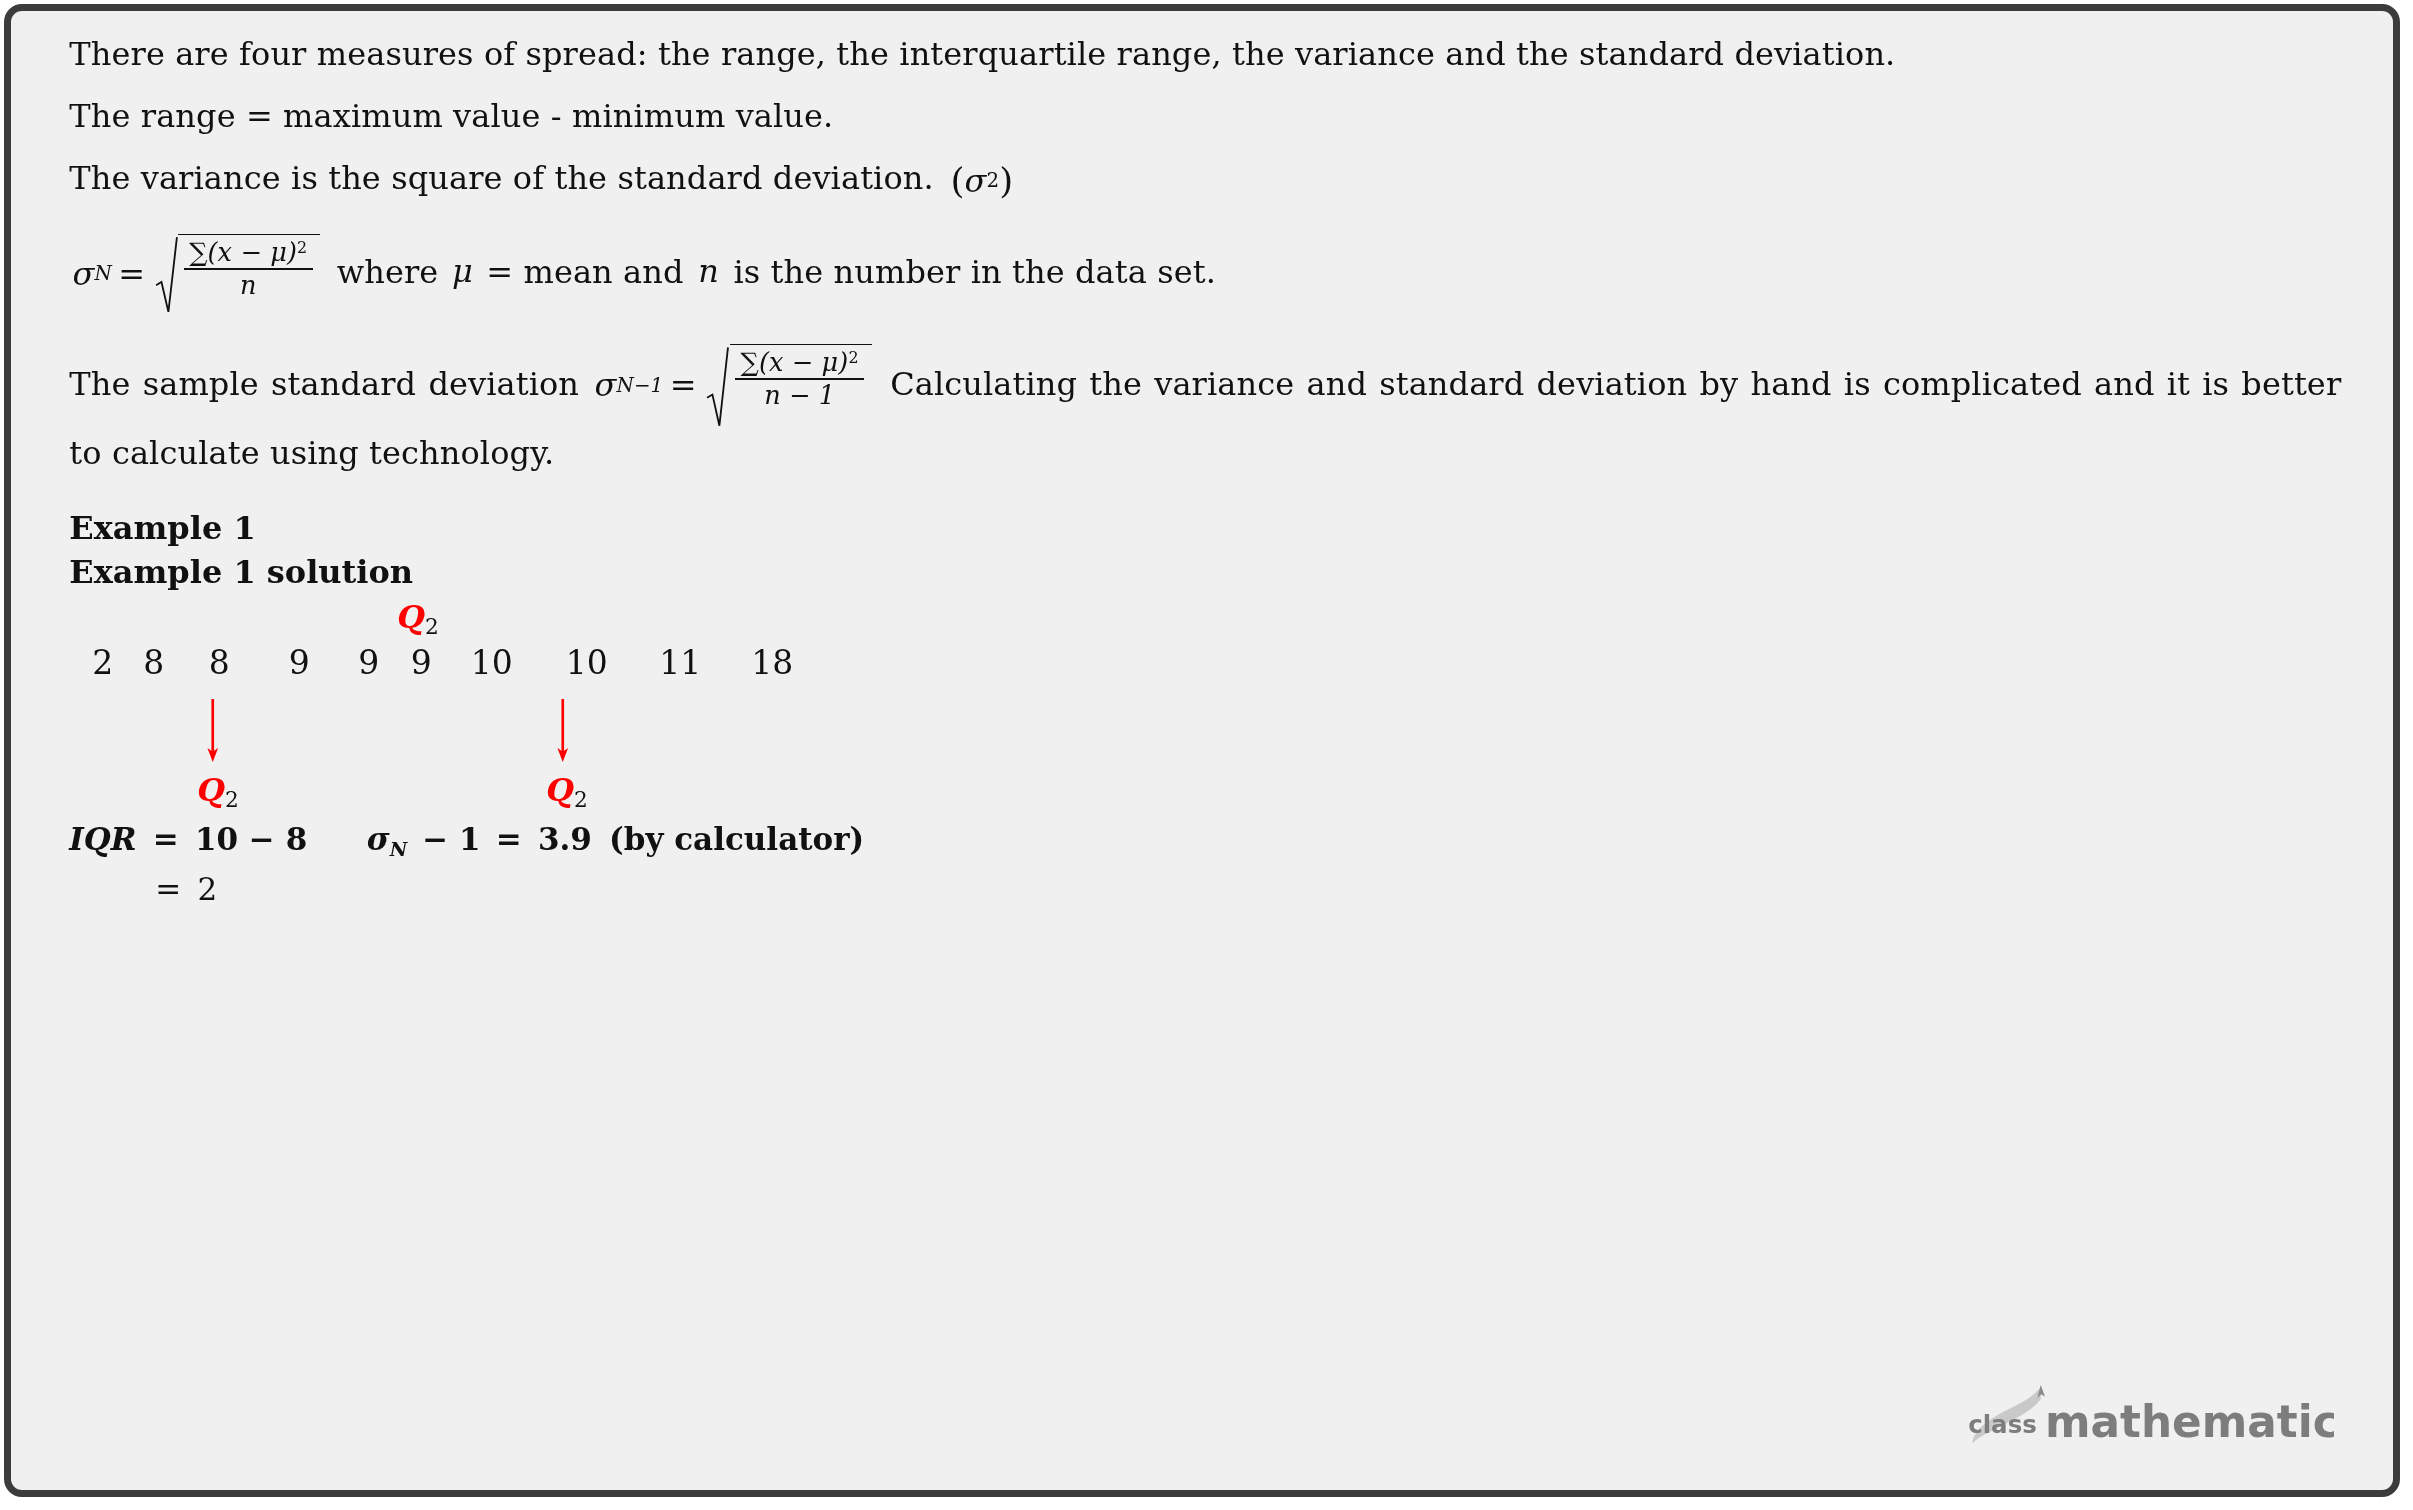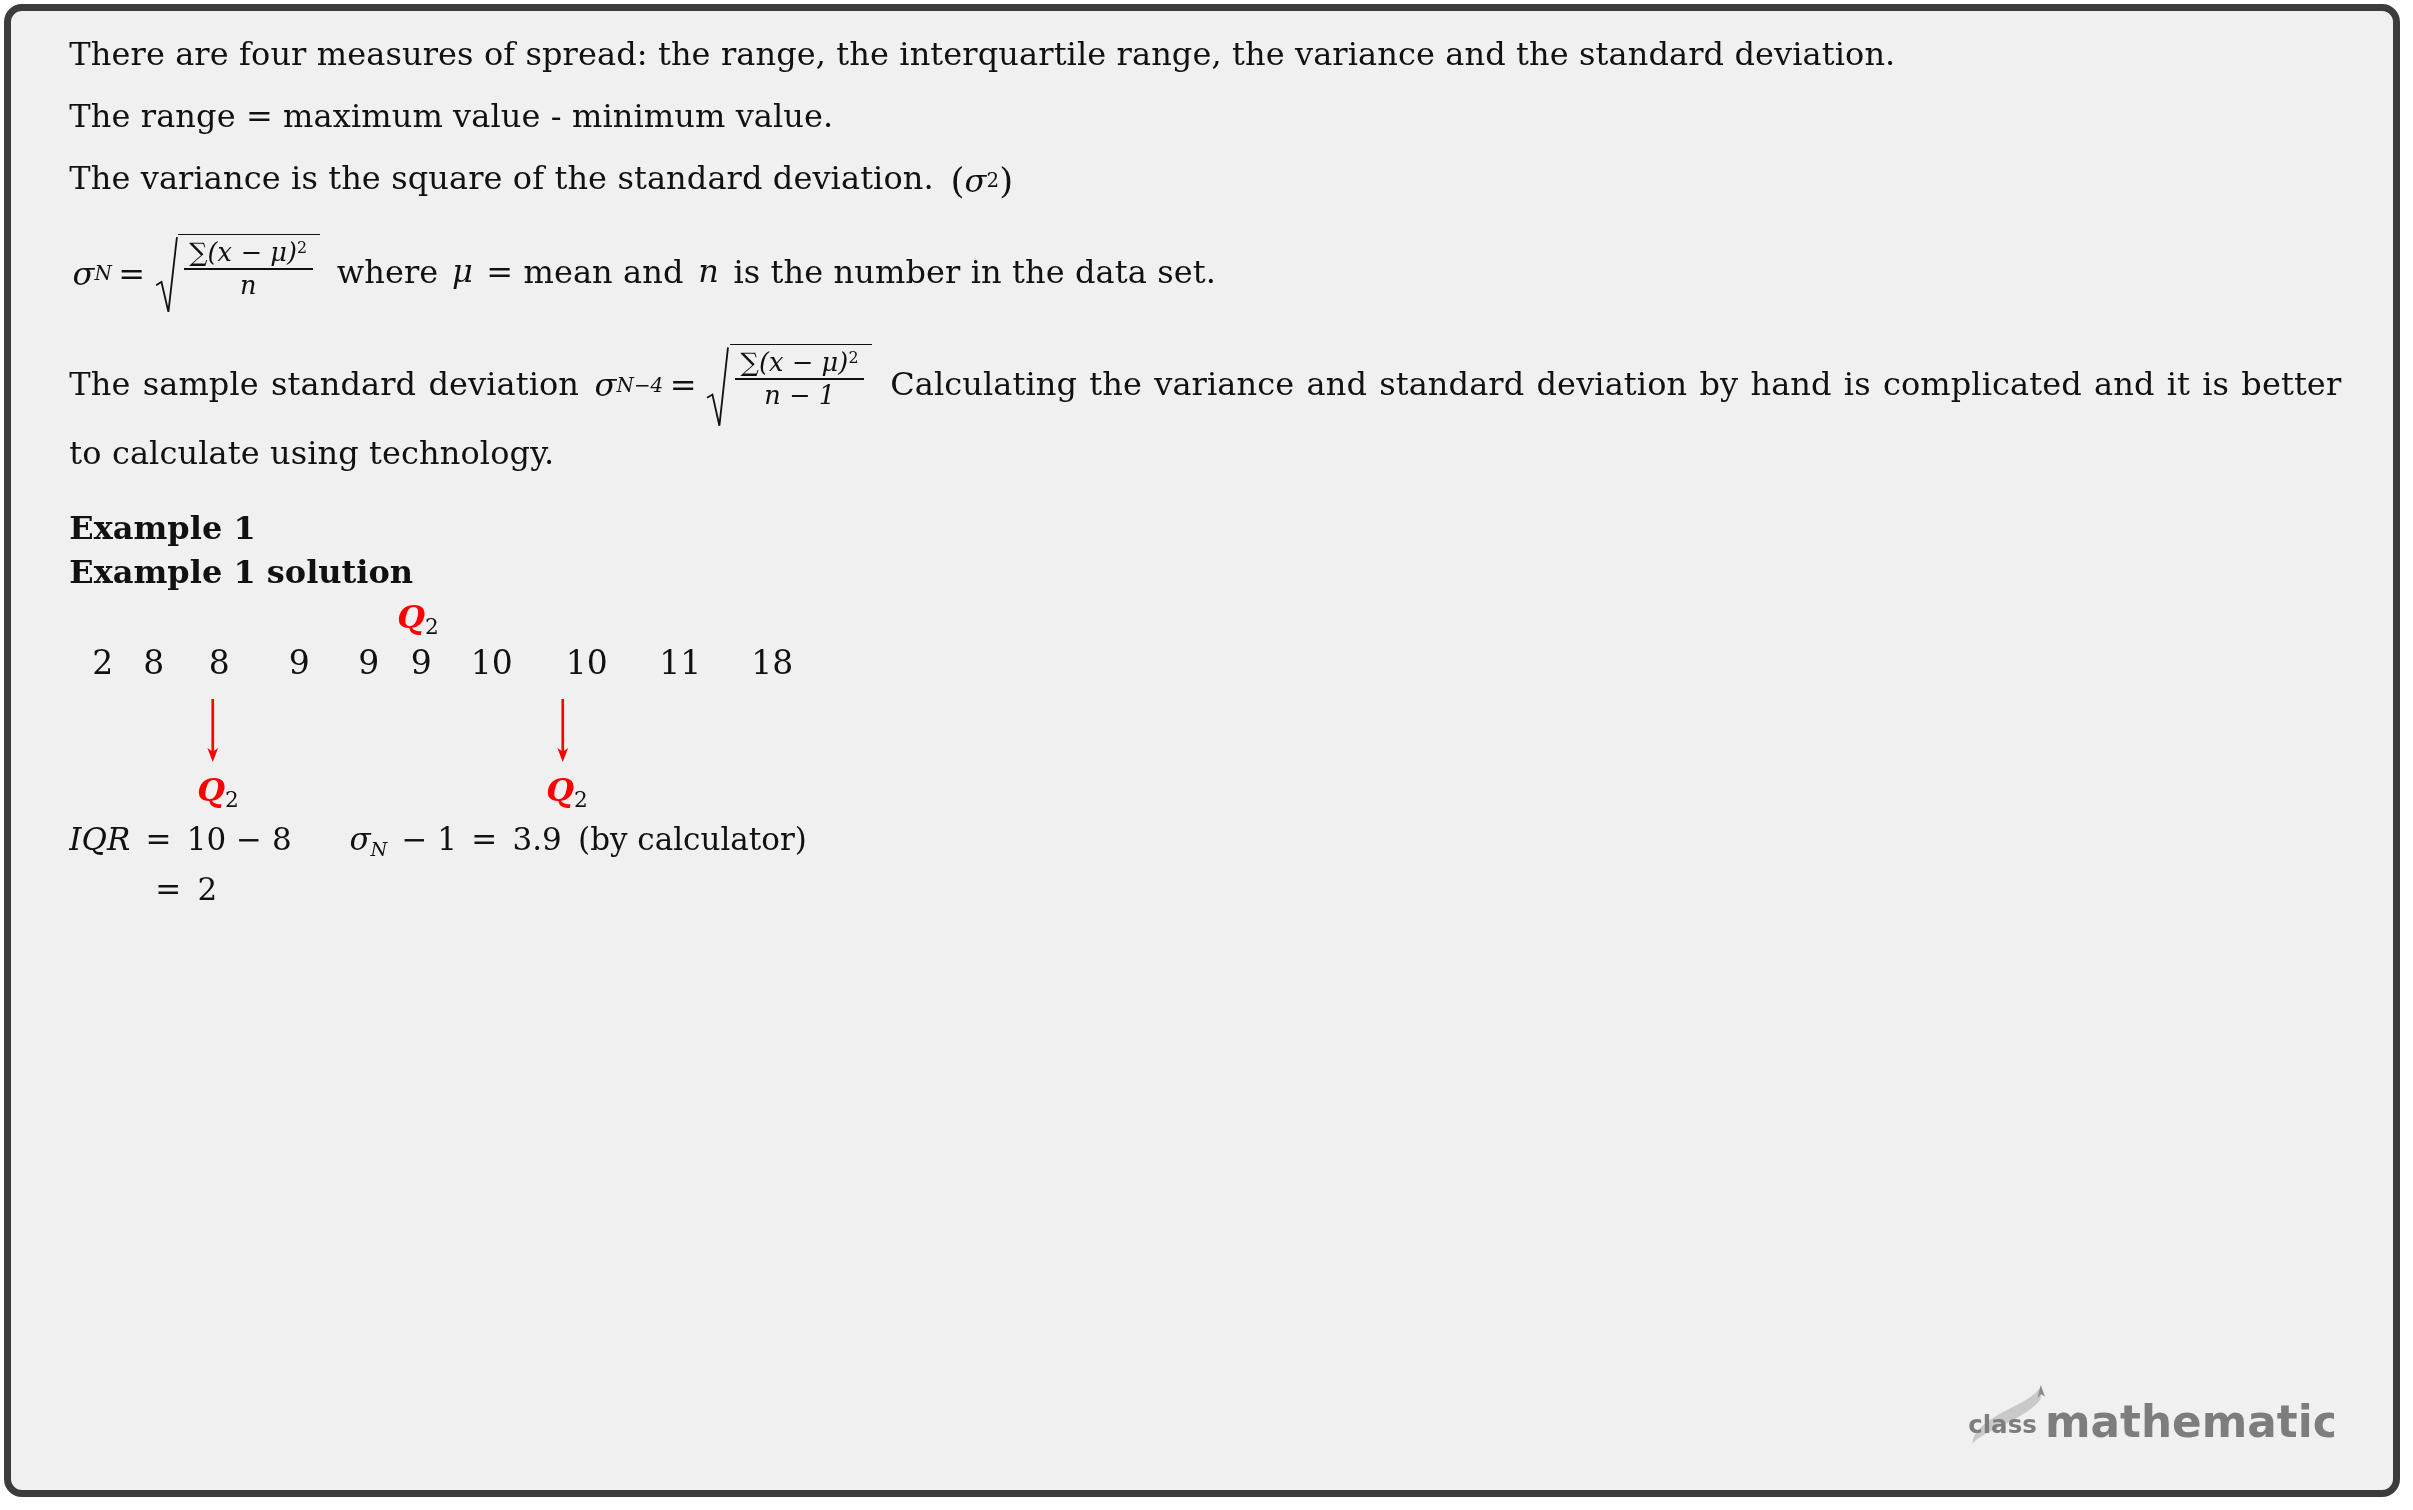--- a/index.html
+++ b/index.html
@@ -223,21 +223,21 @@
       <span class="mi" style="margin:0 3.2px;">μ</span>
       <span>= mean and</span>
       <span class="mi" style="margin:0 4.3px;">n</span>
       <span>is the number in the data set.</span>
     </div>
 
     <div class="para block justify" style="margin-bottom:33px; line-height:1.6;">
       <span>The sample standard deviation</span>
       <span class="mrow" style="margin:0 3.2px;">
         <span class="mi">σ</span>
-          <span class="sub">N−4</span>
+          <span class="sub">N−1</span>
         <span style="margin:0 6.4px;">=</span>
         <span class="sqrt">
           <svg class="radical-svg" width="23.6" height="84" viewBox="0 0 44 156">
             <path d="M2 100 L12 94 L25 152 L41 6" stroke="#111" stroke-width="3.4" fill="none" stroke-linejoin="miter" stroke-linecap="butt"></path>
           </svg>
           <span class="radicand">
             <span class="frac">
               <span class="num"><span class="mi">∑(x − μ)</span><span class="sup">2</span></span>
               <span class="bar"></span>
               <span class="den">n − 1</span>
@@ -278,21 +278,21 @@
 
       <div class="qlabel" style="left:128px; top:178px;">
         <span class="q">Q</span><span class="idx">2</span>
       </div>
 
       <div class="qlabel" style="left:477px; top:178px;">
         <span class="q">Q</span><span class="idx">2</span>
       </div>
     </div>
 
-    <div class="calc-line" style="margin-top:11.8px;">
+    <div class="calc-line" style="margin-top:11.8px;font-weight:bold;">
       <span class="mi">IQR</span>
       <span style="margin:0 5.4px;">=</span>
       <span>10 − 8</span>
       <span style="display:inline-block; width:38px;"></span>
       <span class="mi">σ</span><span class="sub">N</span>
       <span style="margin:0 4.3px;">− 1</span>
       <span>=</span>
       <span style="margin-left:5.4px;">3.9</span>
       <span style="margin-left:6.4px;">(by calculator)</span>
     </div>

